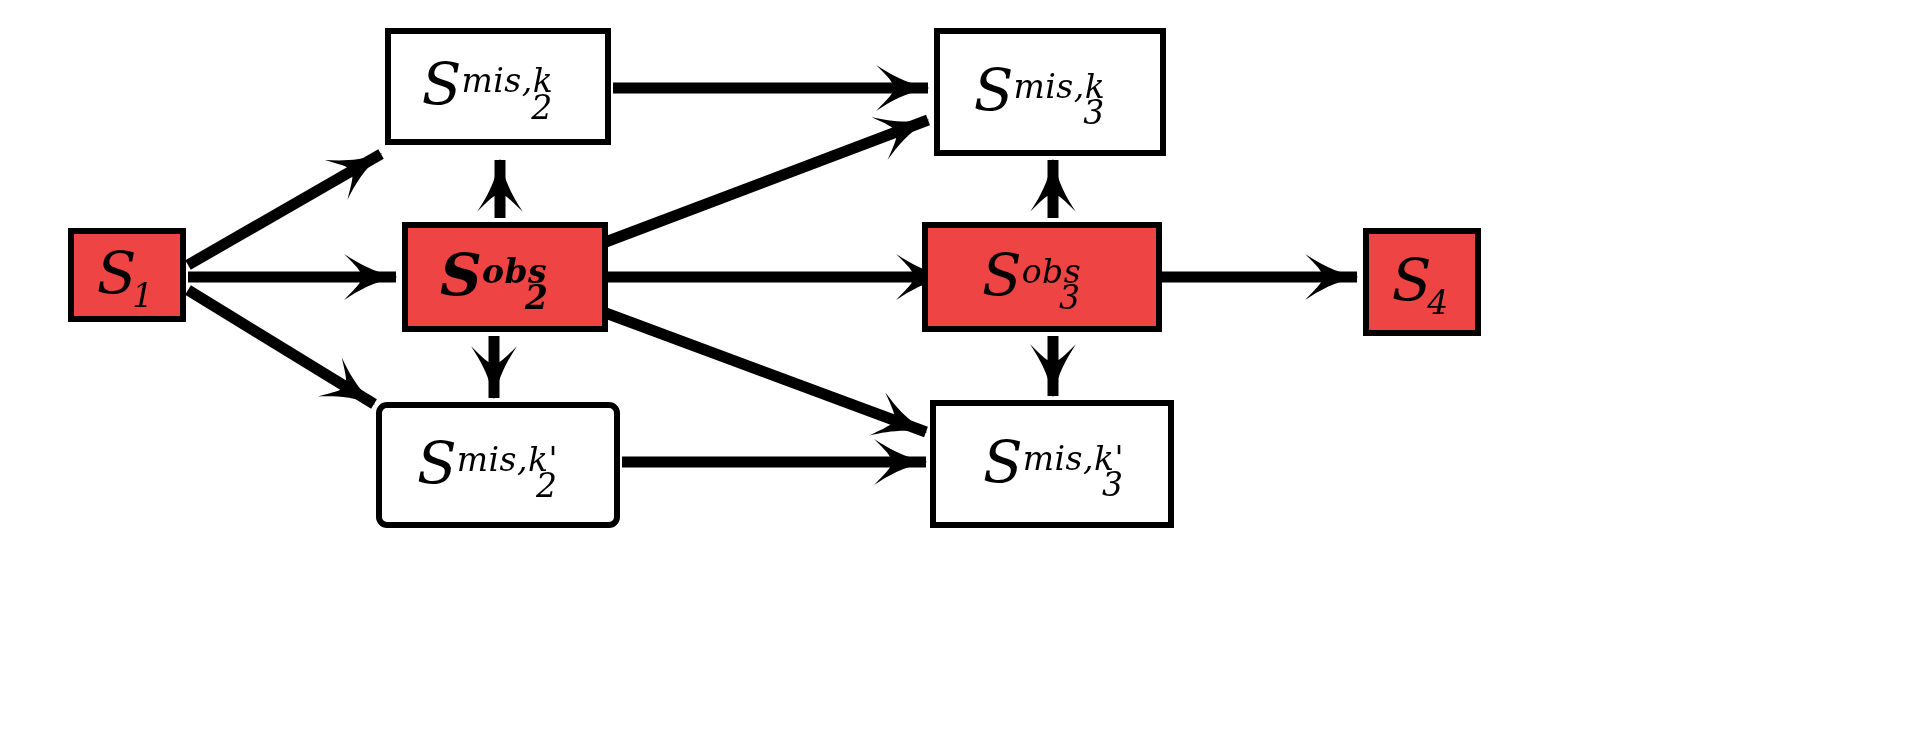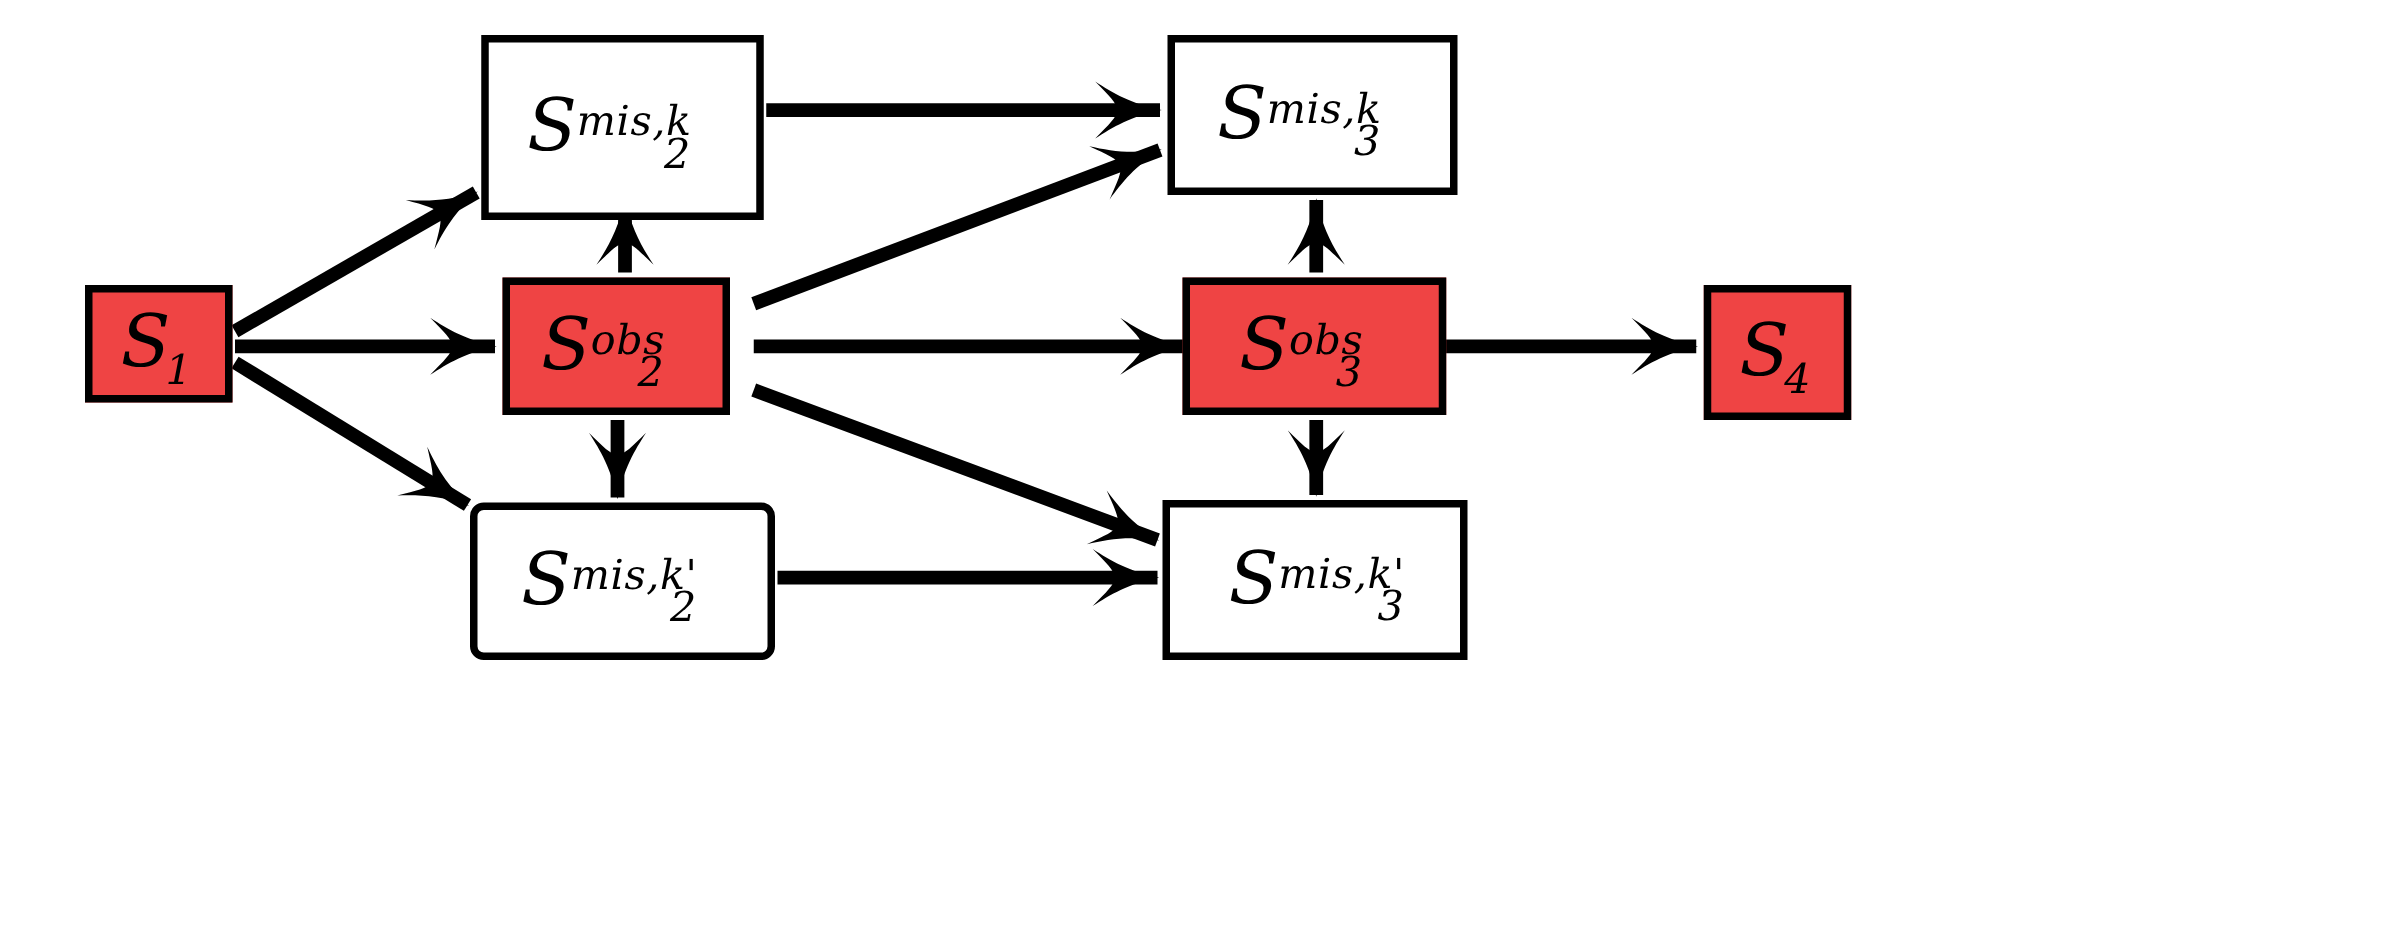--- a/index.html
+++ b/index.html
@@ -108,33 +108,33 @@
       <line x1="1053" y1="336" x2="1053" y2="396"></line>
 
       <line x1="1156" y1="277" x2="1357" y2="277"></line>
     </g>
   </svg>
 
   <div id="nodes">
       <div class="node-box shaded" style="left: 68px; top: 228px; width: 118px; height: 94px;">
         <span class="node-label"><span class="mbase">S</span><span class="sup-sub-wrap"><span class="msub" style="left: -4px;">1</span></span></span>
       </div>
-      <div class="node-box" style="left: 385px; top: 28px; width: 226px; height: 148px;">
+      <div class="node-box" style="left: 385px; top: 28px; width: 226px; height: 117px;">
         <span class="node-label"><span class="mbase">S</span><span class="sup-sub-wrap"><span class="msup">mis,k</span><span class="msub">2</span></span></span>
       </div>
-      <div class="node-box shaded" style="left: 402px; top: 222px; width: 182px; height: 110px;">
+      <div class="node-box shaded" style="left: 402px; top: 222px; width: 206px; height: 110px; font-weight: bold;">
         <span class="node-label"><span class="mbase">S</span><span class="sup-sub-wrap"><span class="msup">obs</span><span class="msub">2</span></span></span>
       </div>
       <div class="node-box" style="left: 376px; top: 402px; width: 244px; height: 126px; border-radius: 11px;">
         <span class="node-label"><span class="mbase">S</span><span class="sup-sub-wrap"><span class="msup">mis,k'</span><span class="msub">2</span></span></span>
       </div>
       <div class="node-box" style="left: 934px; top: 28px; width: 232px; height: 128px; justify-content: center;">
         <span class="node-label"><span class="mbase">S</span><span class="sup-sub-wrap"><span class="msup">mis,k</span><span class="msub">3</span></span></span>
       </div>
-      <div class="node-box shaded" style="left: 946px; top: 222px; width: 211px; height: 110px;">
+      <div class="node-box shaded" style="left: 922px; top: 222px; width: 240px; height: 110px;">
         <span class="node-label"><span class="mbase">S</span><span class="sup-sub-wrap"><span class="msup">obs</span><span class="msub">3</span></span></span>
       </div>
       <div class="node-box" style="left: 930px; top: 400px; width: 244px; height: 128px; padding-left: 24px;">
         <span class="node-label"><span class="mbase">S</span><span class="sup-sub-wrap"><span class="msup">mis,k'</span><span class="msub">3</span></span></span>
       </div>
       <div class="node-box shaded" style="left: 1363px; top: 228px; width: 118px; height: 108px;">
         <span class="node-label"><span class="mbase">S</span><span class="sup-sub-wrap"><span class="msub" style="left: -4px;">4</span></span></span>
       </div>
     </div>
 

